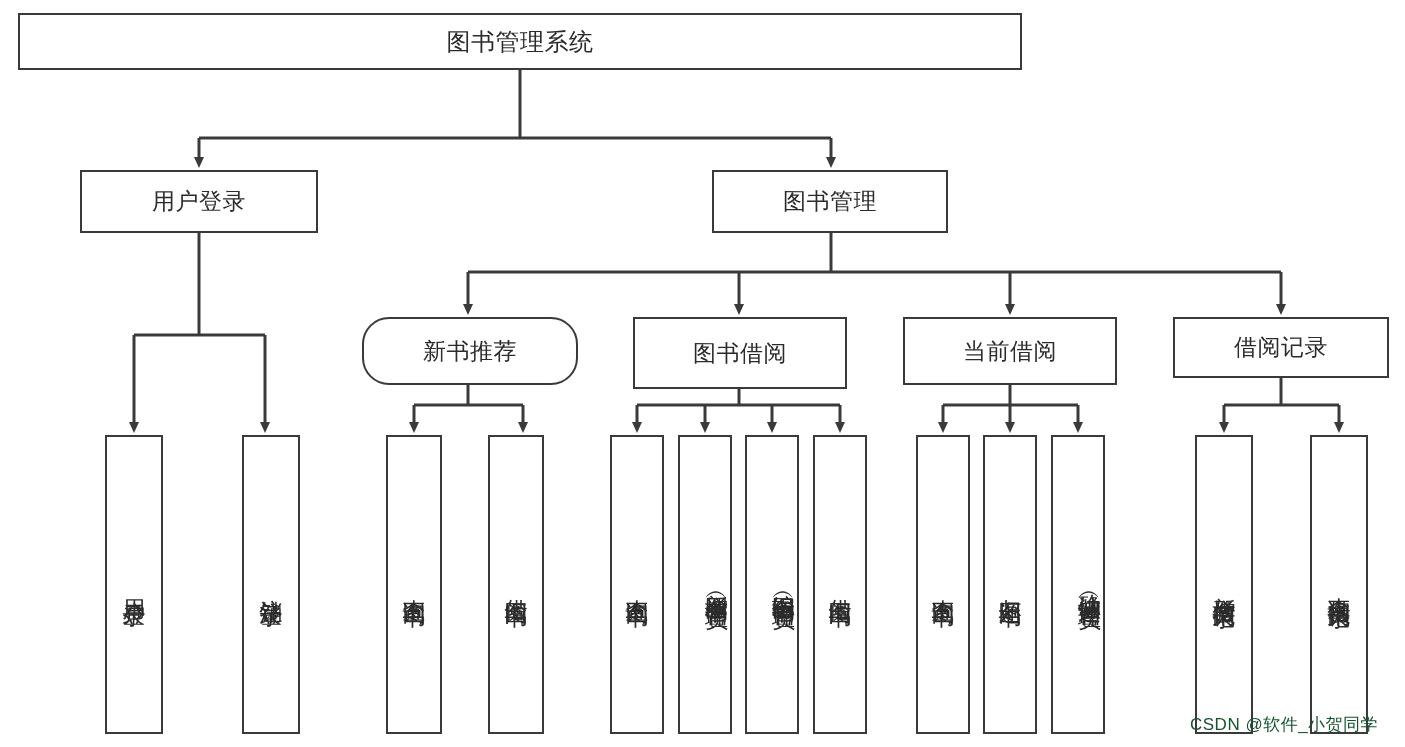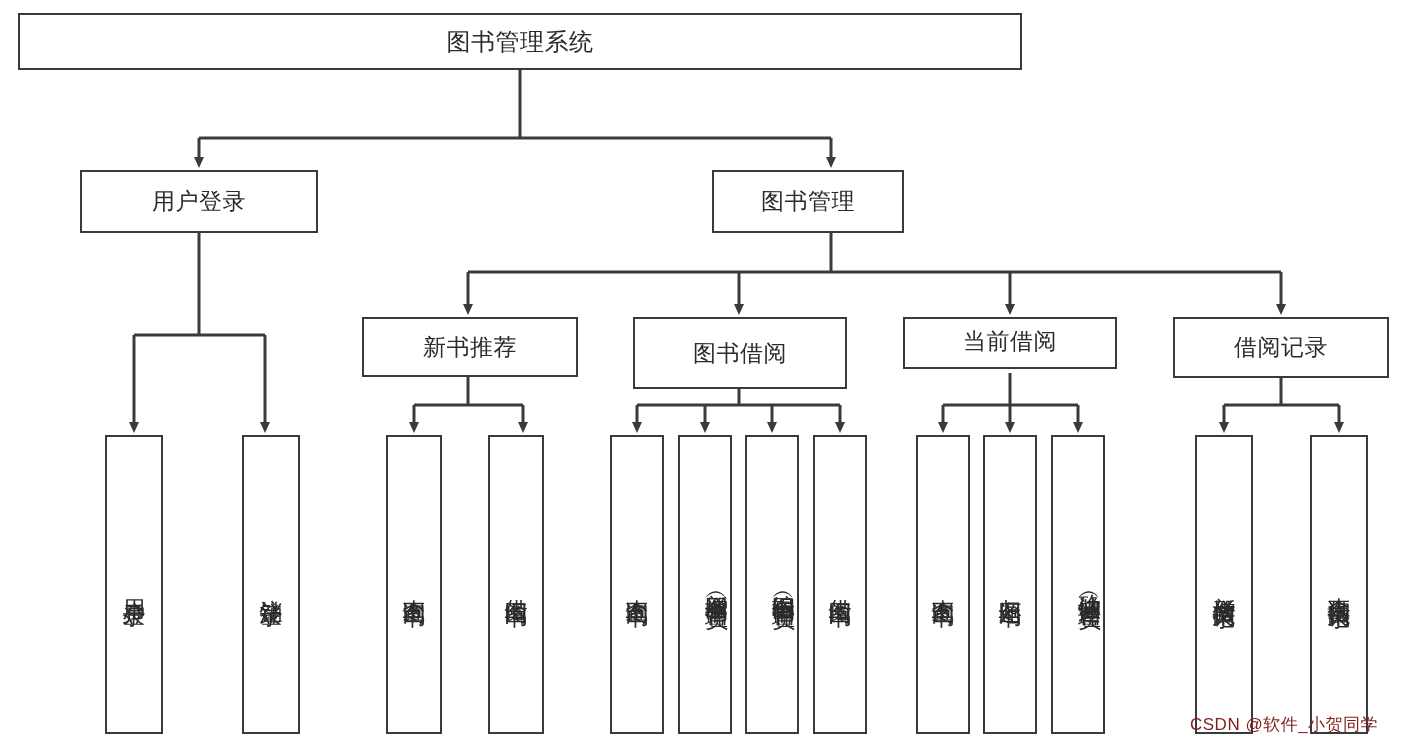--- a/index.html
+++ b/index.html
@@ -52,21 +52,21 @@
     padding: 6px 0;
     align-items: flex-start;
     justify-content: center;
   }
   .node-v.v-center {
     align-items: center;
   }
   .watermark {
     position: absolute;
     font-size: 17px;
-    color: #7f1d1d;
+    color: #14532d;
     letter-spacing: 0.5px;
     white-space: nowrap;
   }
 </style>
 </head>
 <body>
 
 <div id="stage">
 
   <svg id="wires" viewBox="0 0 1405 747" xmlns="http://www.w3.org/2000/svg">
@@ -115,25 +115,25 @@
       <path d="M1281,373 L1281,405"></path>
       <path d="M1224,405 L1339,405"></path>
       <path d="M1224,405 L1224,423" marker-end="url(#arrow)"></path>
       <path d="M1339,405 L1339,423" marker-end="url(#arrow)"></path>
     </g>
   </svg>
 
   <div class="node node-h node-root" style="left:18px; top:13px; width:1004px; height:57px;">图书管理系统</div>
 
   <div class="node node-h" style="left:80px; top:170px; width:238px; height:63px;">用户登录</div>
-  <div class="node node-h" style="left:712px; top:170px; width:192px; height:63px;">图书管理</div>
+  <div class="node node-h" style="left:712px; top:170px; width:236px; height:63px;">图书管理</div>
 
-  <div class="node node-h" style="left:362px; top:317px; width:216px; height:60px;">新书推荐</div>
+  <div class="node node-h" style="left:362px; top:317px; width:216px; height:68px;border-radius:27px;">新书推荐</div>
   <div class="node node-h" style="left:633px; top:317px; width:214px; height:72px;">图书借阅</div>
-  <div class="node node-h" style="left:903px; top:317px; width:214px; height:52px;font-family:Liberation Mono, monospace;">当前借阅</div>
+  <div class="node node-h" style="left:903px; top:317px; width:214px; height:68px;">当前借阅</div>
   <div class="node node-h" style="left:1173px; top:317px; width:216px; height:61px;">借阅记录</div>
 
   <div class="node node-v v-center" style="left:105px; top:435px; width:58px; height:299px;">用户登录</div>
   <div class="node node-v v-center" style="left:242px; top:435px; width:58px; height:299px;">注销登录</div>
 
   <div class="node node-v v-center" style="left:386px; top:435px; width:56px; height:299px;">查询图书</div>
   <div class="node node-v v-center" style="left:488px; top:435px; width:56px; height:299px;">借阅图书</div>
 
   <div class="node node-v v-center" style="left:610px; top:435px; width:54px; height:299px;">查询图书</div>
   <div class="node node-v" style="left:678px; top:435px; width:54px; height:299px;">新增图书（管理员）</div>

